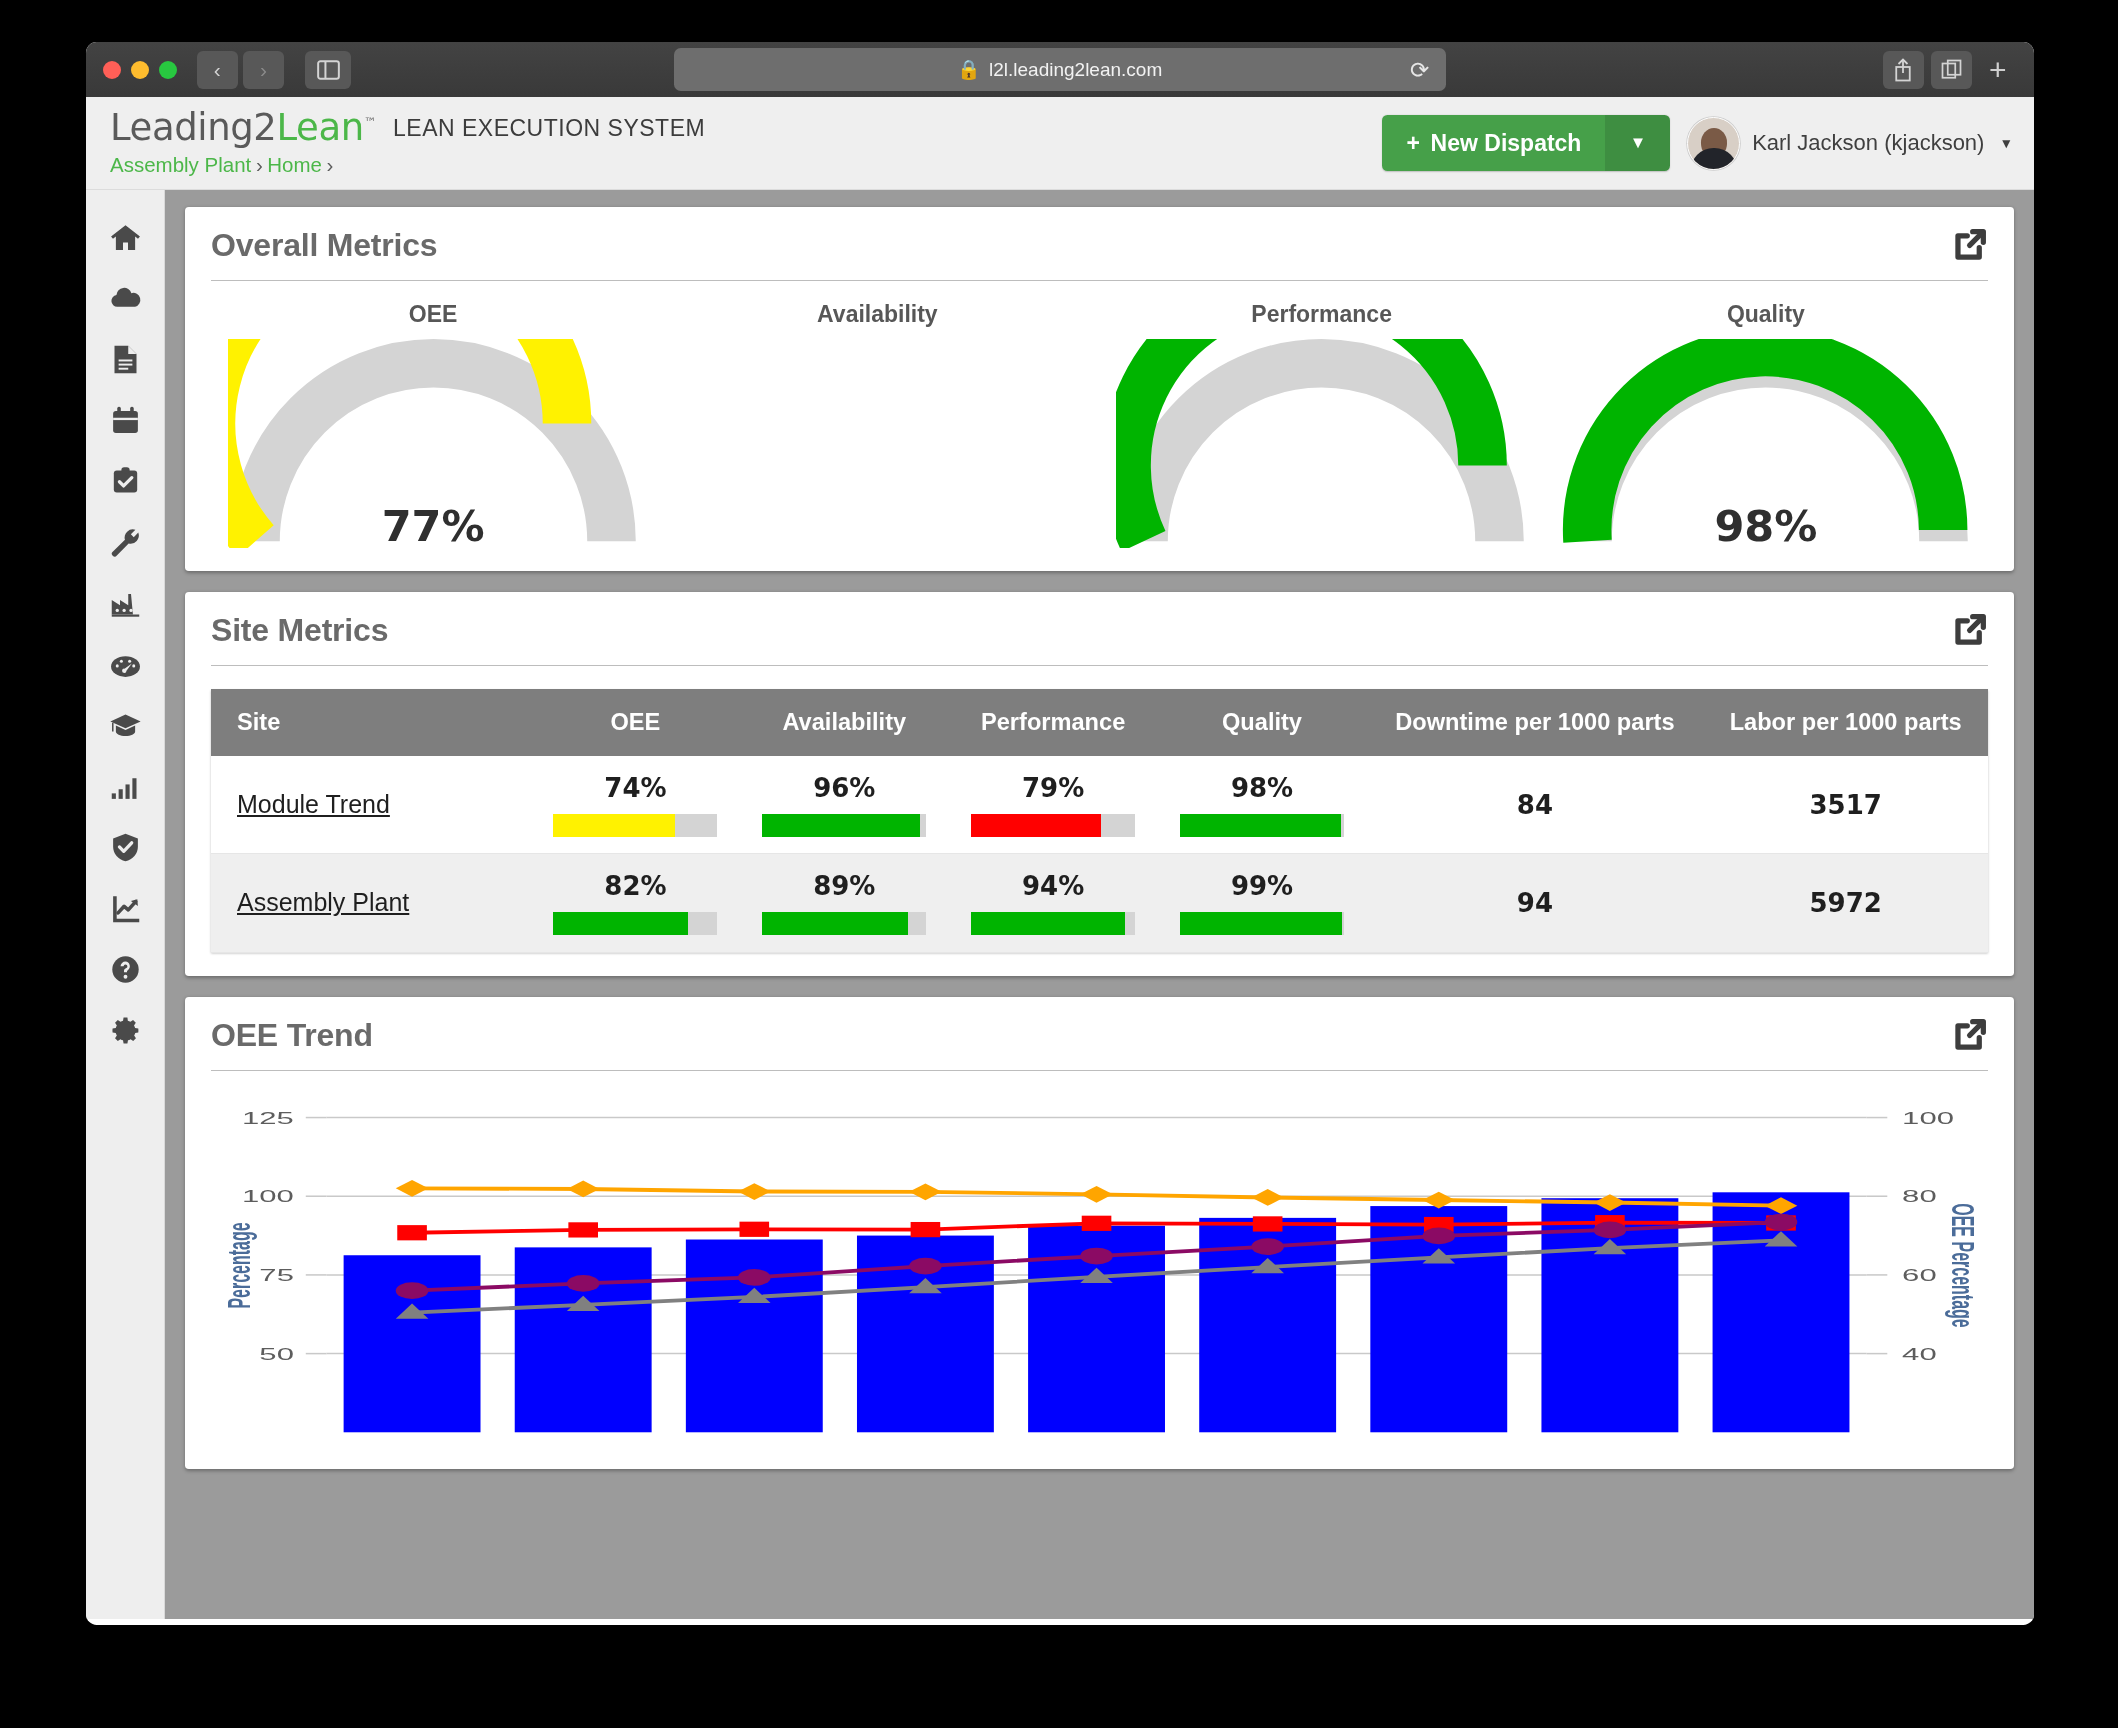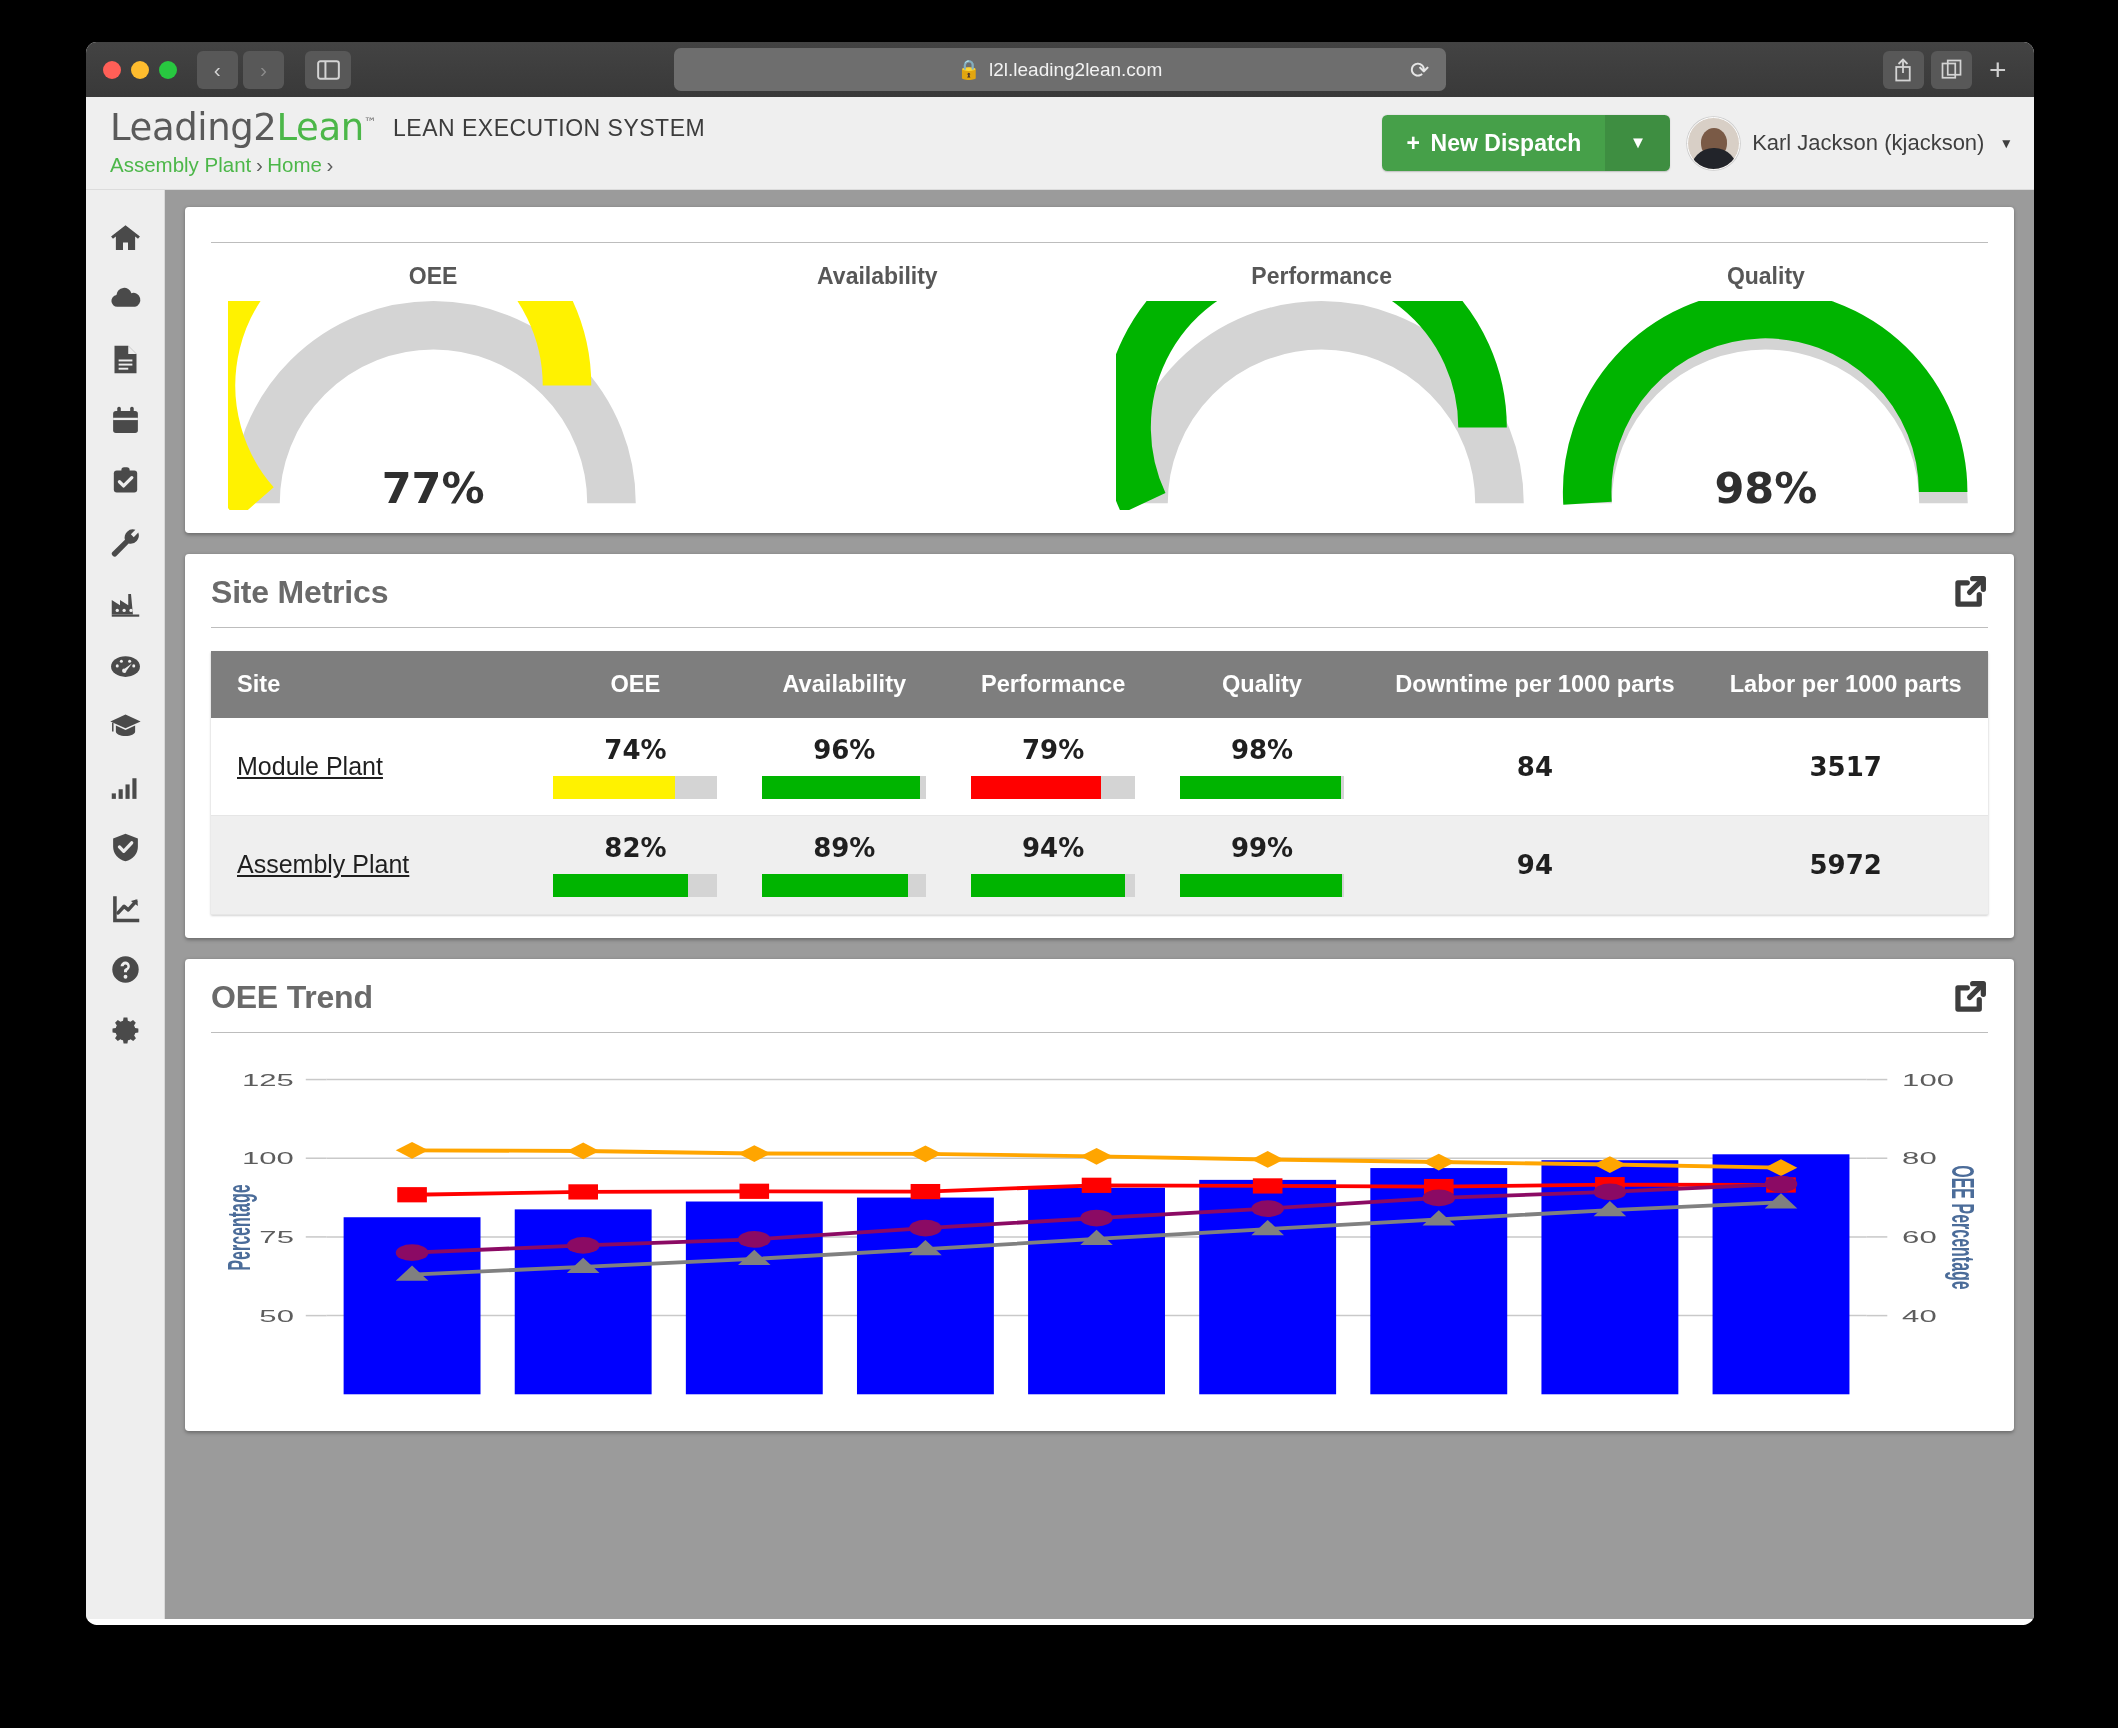--- a/index.html
+++ b/index.html
@@ -315,20 +315,30 @@
           </svg>
       </div>
     </div>
 
     <div class="content">
 
 
       <div class="scrollarea">
 
         <div class="card">
+          <div class="card-head">
+            <div class="card-title">Overall Metrics</div>
+            <div class="expand">
+              <svg viewBox="0 0 24 24">
+                <path d="M13.5 3.2h7.3v7.3" stroke-linecap="round" stroke-linejoin="round"></path>
+                <path d="M20.3 3.7 11.4 12.6" stroke-linecap="round"></path>
+                <path d="M18 14.2v6.4H3.4V6h6.4" stroke-linecap="round" stroke-linejoin="round"></path>
+              </svg>
+            </div>
+          </div>
           <div class="rule"></div>
 
           <div class="gauges">
 
             <div class="gauge">
               <div class="gauge-label">OEE</div>
               <div class="gauge-wrap">
                 <svg viewBox="0 0 300 155">
                   <path d="M18 150 A132 132 0 0 1 282 150" fill="none" stroke="#d4d4d4" stroke-width="36"></path>
                   <path class="g-fill" fill="none" stroke-width="36" d="M 18 150 A 132 132 0 1 1 249.01466119122068 62.706833777277964" stroke="#fff200"></path>
@@ -385,21 +395,21 @@
                 <th>OEE</th>
                 <th>Availability</th>
                 <th>Performance</th>
                 <th>Quality</th>
                 <th>Downtime per 1000 parts</th>
                 <th>Labor per 1000 parts</th>
               </tr>
             </thead>
             <tbody>
               <tr>
-                <td class="sitename">Module Plant</td>
+                <td class="sitename">Module Trend</td>
                 <td>
                   <div class="metricval">74%</div>
                   <div class="track">
                     <div class="fill" style="width: 74%; background: rgb(255, 242, 0);"></div>
                     </div>
                 </td>
                 <td>
                   <div class="metricval">96%</div>
                   <div class="track">
                     <div class="fill" style="width: 96%; background: rgb(0, 180, 0);"></div>

